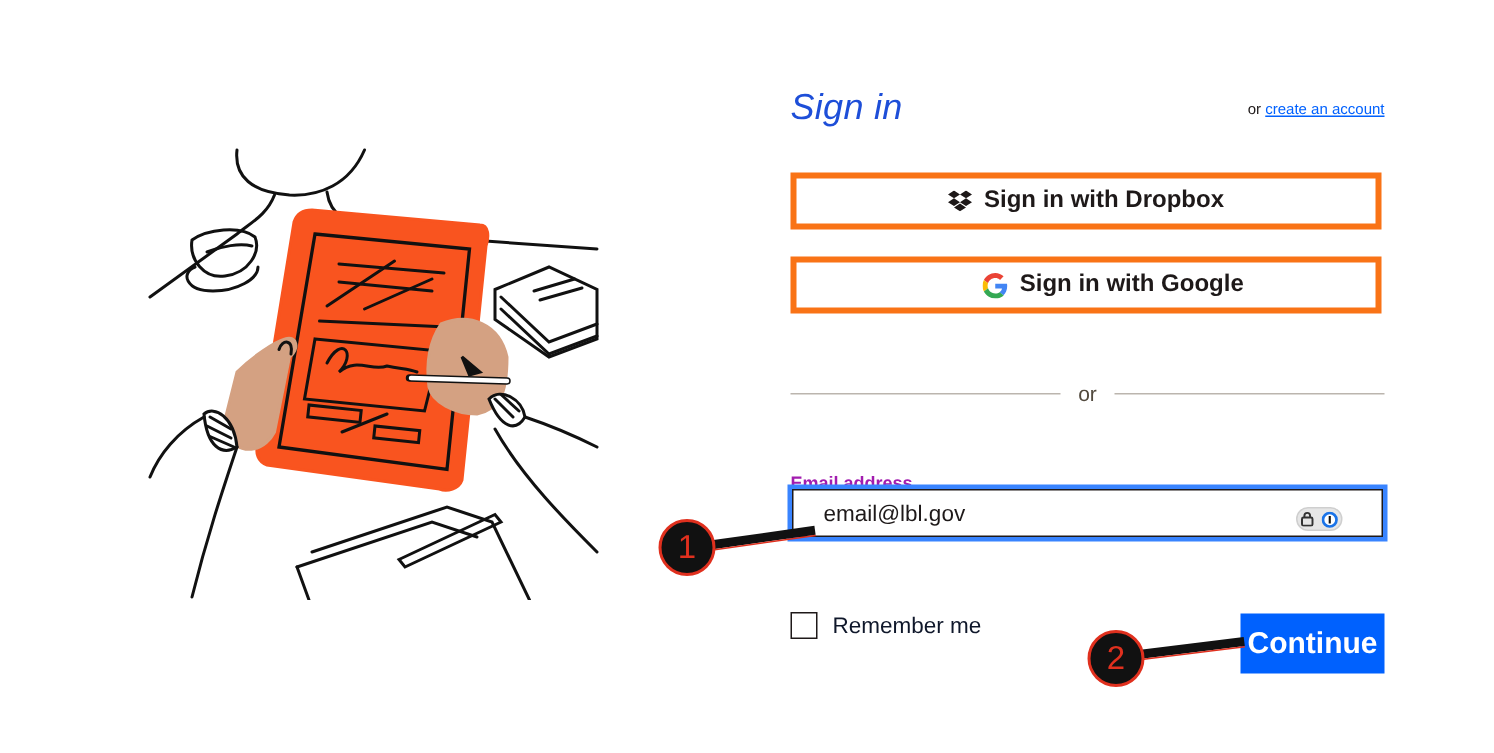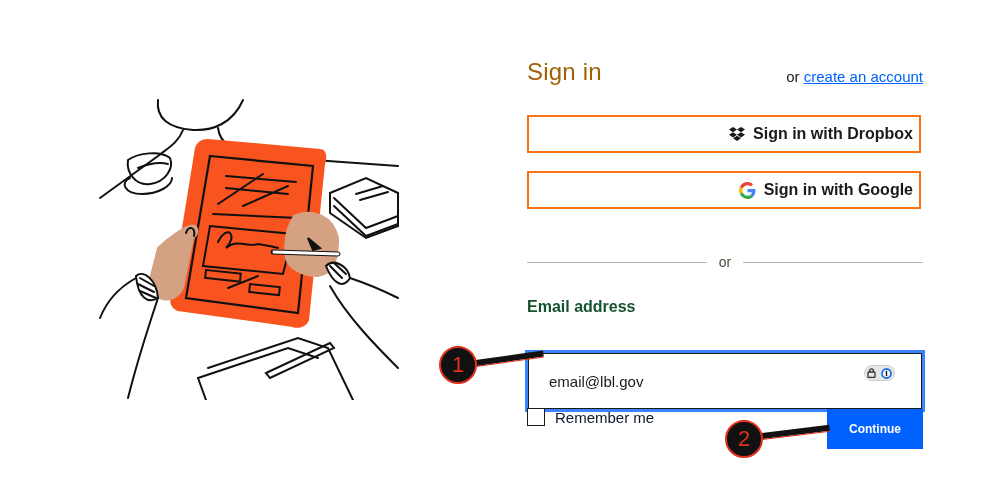--- a/index.html
+++ b/index.html
@@ -1,35 +1,35 @@
 <!DOCTYPE html>
 <html><head>
 <meta charset="utf-8">
 <style>
   html, body { margin: 0; padding: 0; background: #ffffff; }
   body { width: 996px; height: 502px; position: relative; overflow: hidden; font-family: "Liberation Sans", sans-serif; color: #1e1919; }
   .illus { position: absolute; left: 98px; top: 98px; width: 302px; height: 302px; }
-  .title { position: absolute; left: 527px; top: 58px; font-size: 24px; font-weight: 400; color: #a16207; letter-spacing: 0.2px; }
-  .create { position: absolute; right: 73px; top: 68px; font-size: 15px; color: #1e1919; }
+  .title { position: absolute; left: 527px; top: 58px; font-size: 24px; font-weight: 400; color: #1d4ed8; letter-spacing: 0.2px; font-style: italic; }
+  .create { position: absolute; right: 73px; top: 68px; font-size: 10px; color: #1e1919; }
   .create a { color: #0061fe; text-decoration: underline; }
-  .sso { position: absolute; left: 527px; width: 394px; height: 38px; border: 2px solid #f97316; background: #fff; display: flex; align-items: center; justify-content: flex-end; font-size: 16px; font-weight: 700; color: #1e1919; box-sizing: border-box; cursor: pointer; }
+  .sso { position: absolute; left: 527px; width: 394px; height: 38px; border: 4px solid #f97316; background: #fff; display: flex; align-items: center; justify-content: center; font-size: 16px; font-weight: 700; color: #1e1919; box-sizing: border-box; cursor: pointer; }
   .sso .ic { display: inline-flex; margin-right: 8px; }
   .sso1 { top: 115px; }
   .sso2 { top: 171px; padding-left: 42px; }
   .divider { position: absolute; left: 527px; top: 254px; width: 396px; display: flex; align-items: center; font-size: 14px; color: #524a3e; }
   .divider .line { flex: 1; height: 1px; background: #bbb5ae; }
   .divider .or { padding: 0 12px; }
-  .label { position: absolute; left: 527px; top: 298px; font-size: 16px; font-weight: 700; color: #14532d; }
-  .input-wrap { position: absolute; left: 525px; top: 350px; width: 400px; height: 62px; border: 3px solid #3984ff; box-sizing: border-box; }
+  .label { position: absolute; left: 527px; top: 315px; font-size: 12px; font-weight: 700; color: #a21caf; }
+  .input-wrap { position: absolute; left: 525px; top: 323px; width: 400px; height: 38px; border: 3px solid #3984ff; box-sizing: border-box; }
   .input-inner { position: absolute; inset: 0; border: 1px solid #1e1919; display: flex; align-items: center; }
   .input-inner input { border: none; outline: none; font-family: "Liberation Sans", sans-serif; font-size: 15px; color: #1e1919; padding-left: 20px; width: 300px; background: transparent; }
   .pm { position: absolute; right: 26px; top: 11px; width: 31px; height: 16px; border-radius: 8px; background: #e6e6e6; border: 1px solid #cfcfcf; display: flex; align-items: center; justify-content: space-around; box-sizing: border-box; }
   .remember { position: absolute; left: 527px; top: 408px; display: flex; align-items: center; font-size: 15px; color: #0f172a; }
   .chk { width: 18px; height: 18px; border: 1px solid #1e1919; box-sizing: border-box; margin-right: 10px; background: #fff; }
-  .continue { position: absolute; left: 827px; top: 409px; width: 96px; height: 40px; background: #0061fe; color: #fff; font-size: 12px; font-weight: 700; border: none; display: flex; align-items: center; justify-content: center; font-family: "Liberation Sans", sans-serif; cursor: pointer; }
+  .continue { position: absolute; left: 827px; top: 409px; width: 96px; height: 40px; background: #0061fe; color: #fff; font-size: 20px; font-weight: 700; border: none; display: flex; align-items: center; justify-content: center; font-family: "Liberation Sans", sans-serif; cursor: pointer; }
   .callout { position: absolute; width: 38px; height: 38px; border-radius: 50%; background: #111; border: 2px solid #e0301e; box-sizing: border-box; color: #e0301e; font-size: 22px; display: flex; align-items: center; justify-content: center; font-family: "Liberation Sans", sans-serif; }
   .arrow { position: absolute; height: 6px; background: #111; transform-origin: left center; }
   .arrow::after { content: ""; position: absolute; left: 0; right: 0; bottom: -1px; height: 1.5px; background: #e0301e; }
 </style>
 </head>
 <body>
 
 <svg class="illus" viewBox="0 0 302 302" fill="none" stroke="#111" stroke-width="2" stroke-linecap="round">
 
   <path d="M60 2 C58 20 70 30 95 32 C115 33 135 25 145 2"></path>

